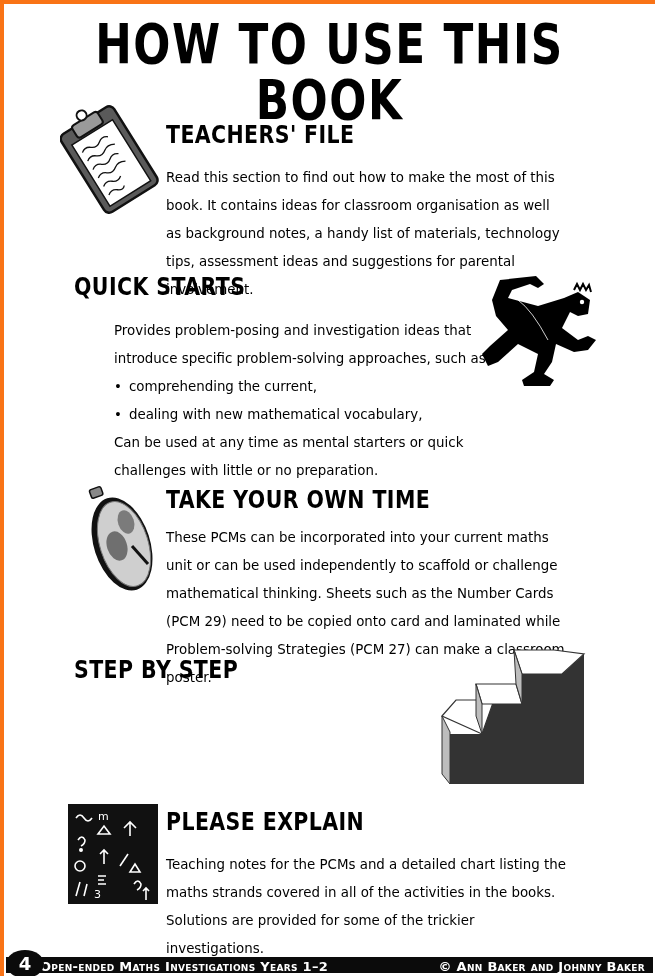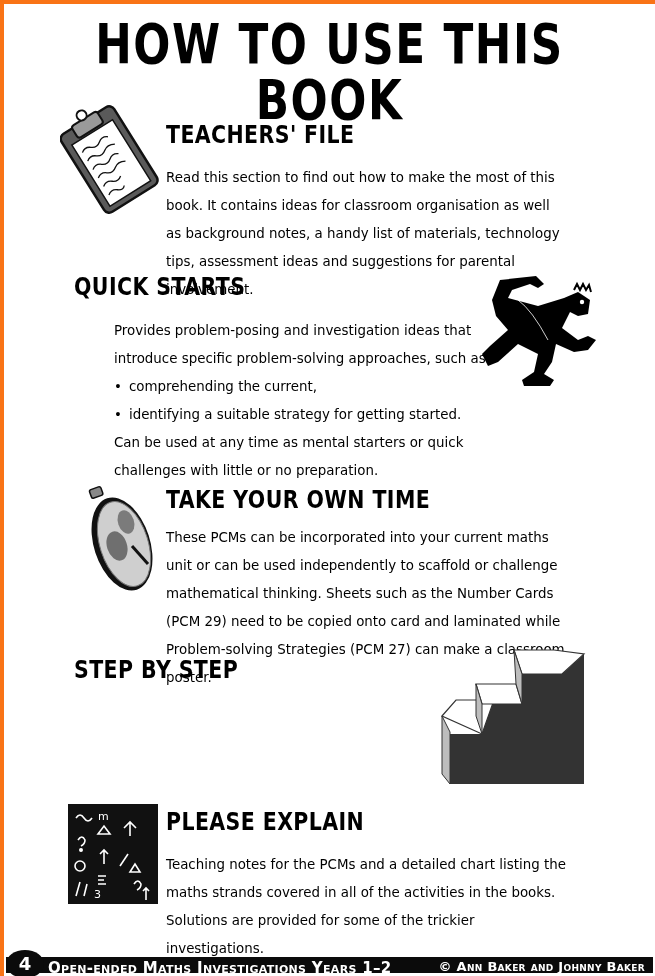--- a/index.html
+++ b/index.html
@@ -6,21 +6,21 @@
     body { width: 655px; height: 976px; position: relative; overflow: hidden; font-family: "DejaVu Sans", sans-serif; color: #1a1a1a; }
     .page { position: absolute; left: 0; top: 0; width: 651px; height: 972px; border: 4px solid #f97316; background: #fff; }
     .title { position: absolute; left: 0; right: 0; top: 12px; text-align: center; font-family: "DejaVu Sans", sans-serif; font-weight: bold; font-size: 56px; letter-spacing: 2px; transform: scaleX(0.78); transform-origin: center; color: #000; line-height: 1; }
     .heading { position: absolute; font-family: "DejaVu Sans", sans-serif; font-weight: bold; font-size: 25px; color: #000; letter-spacing: 0.5px; transform: scaleX(0.82); transform-origin: left center; line-height: 1; text-transform: uppercase; }
     .body { position: absolute; font-family: "DejaVu Sans", sans-serif; font-size: 13.4px; line-height: 28px; color: #000000; }
     .body p { margin: 0; }
     .body ul { margin: 0; padding: 0; list-style: none; }
     .body li::before { content: "\2022"; margin-right: 7px; }
     .icon { position: absolute; }
     .footer { position: absolute; left: 2px; right: 2px; top: 953px; height: 16px; background: #0b0b0b; color: #fff; }
-    .footer-left { position: absolute; left: 42px; top: 2px; font-size: 15px; font-variant: small-caps; font-weight: bold; letter-spacing: 0.3px; }
+    .footer-left { position: absolute; left: 34px; top: 2px; font-size: 13px; font-variant: small-caps; font-weight: bold; letter-spacing: 0.3px; }
     .footer-right { position: absolute; right: 8px; top: 2px; font-size: 13px; font-variant: small-caps; font-weight: bold; letter-spacing: 0.3px; }
     .page-num { position: absolute; left: 2px; top: 946px; width: 38px; height: 28px; border-radius: 50%; background: #0b0b0b; color: #fff; text-align: center; font-size: 18px; line-height: 28px; font-weight: bold; }
   </style>
 </head>
 <body>
 
 <div class="page">
 
   <div class="title">HOW TO USE THIS BOOK</div>
 
@@ -43,21 +43,21 @@
   <div class="heading" style="left:162px; top:118px;">Teachers' File</div>
   <div class="body" style="left:162px; top:160px; width:400px;">
     <p>Read this section to find out how to make the most of this book. It contains ideas for classroom organisation as well as background notes, a handy list of materials, technology tips, assessment ideas and suggestions for parental involvement.</p>
   </div>
 
   <div class="heading" style="left:70px; top:270px;">Quick Starts</div>
   <div class="body" style="left:70px; top:313px; width:400px;margin-left:40px;">
     <p>Provides problem-posing and investigation ideas that introduce specific problem-solving approaches, such as:</p>
     <ul>
       <li>comprehending the current,</li>
-      <li>identifying a suitable strategy for getting started.</li>
+      <li>dealing with new mathematical vocabulary,</li>
     </ul>
     <p>Can be used at any time as mental starters or quick challenges with little or no preparation.</p>
   </div>
   <div class="icon" style="left:474px; top:266px; width:135px; height:120px;">
     <svg width="135" height="120" viewBox="0 0 135 120">
       <path d="M22 10 L58 6 L66 14 L60 18 L52 14 L34 20 L30 28 L60 36 L86 28 L100 22 L112 30 L110 44 L100 46 L92 42 L84 58 L100 70 L110 66 L118 70 L110 80 L96 82 L78 74 L74 92 L66 104 L76 110 L72 116 L46 116 L44 110 L56 102 L60 84 L40 74 L20 92 L10 96 L4 84 L12 76 L30 60 L18 46 L14 30 Z" fill="#000"></path>
       <path d="M96 20 l3 -6 l3 6 l3 -6 l3 6 l3 -5 l2 7" stroke="#000" stroke-width="2" fill="none"></path>
       <circle cx="104" cy="32" r="2.2" fill="#fff"></circle>
       <path d="M40 30 q14 10 30 40" stroke="#fff" stroke-width="0.8" fill="none"></path>
     </svg>

